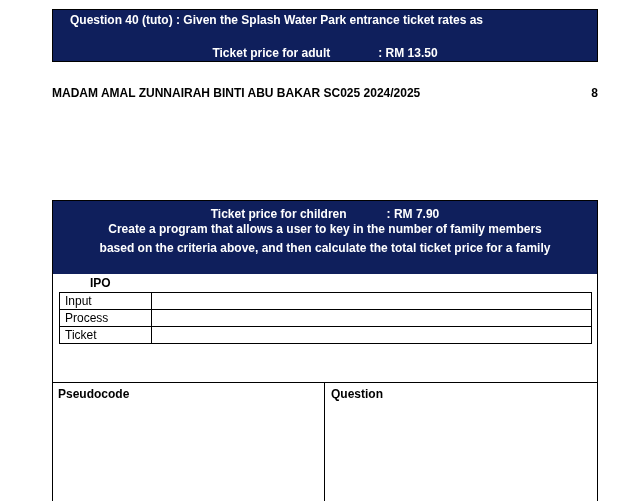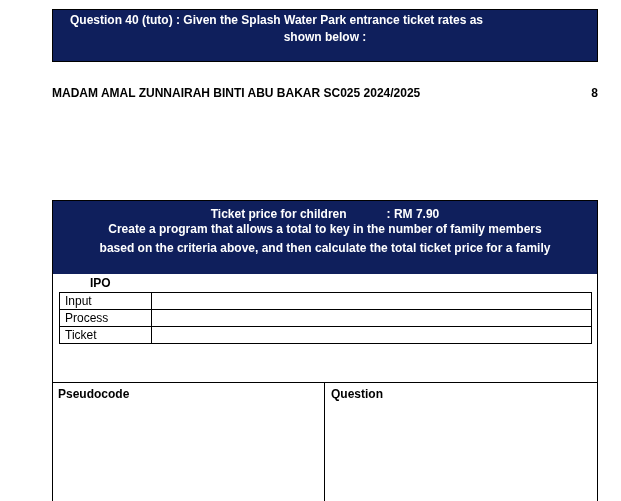--- a/index.html
+++ b/index.html
@@ -56,36 +56,40 @@
       font-size:12px; font-weight:bold; padding:4px 0 0 6px;
     }
     #split .col.left { left:0; width:273px; border-right:1px solid #000; }
     #split .col.right { left:273px; width:272px; padding-left:6px; }
   </style>
 </head>
 <body>
 
 <div id="banner-top" class="banner">
   <div class="l1">Question 40 (tuto) : Given the Splash Water Park entrance ticket rates as</div>
-  <div class="l2">shown below :</div>
+  <div class="l3">
+    <span class="kv">
+      <span class="k">Ticket price for adult</span><span class="v">: RM 13.50</span>
+    </span>
+  </div>
 </div>
 
 <div id="header-line">
   <span class="title">MADAM AMAL ZUNNAIRAH BINTI ABU BAKAR SC025 2024/2025</span>
   <span class="page">8</span>
 </div>
 
 <div id="question-box">
   <div id="banner-bottom" class="banner">
     <div class="l1">
       <span class="kv">
         <span class="k">Ticket price for children</span><span class="v">: RM 7.90</span>
       </span>
     </div>
-    <div class="l2">Create a program that allows a total to key in the number of family members</div>
+    <div class="l2">Create a program that allows a user to key in the number of family members</div>
     <div class="l3">based on the criteria above, and then calculate the total ticket price for a family</div>
   </div>
 
   <div id="ipo-label">IPO</div>
   <table id="ipo-table">
     <tbody>
         <tr>
       <td class="label">Input</td>
       <td></td>
     </tr>

